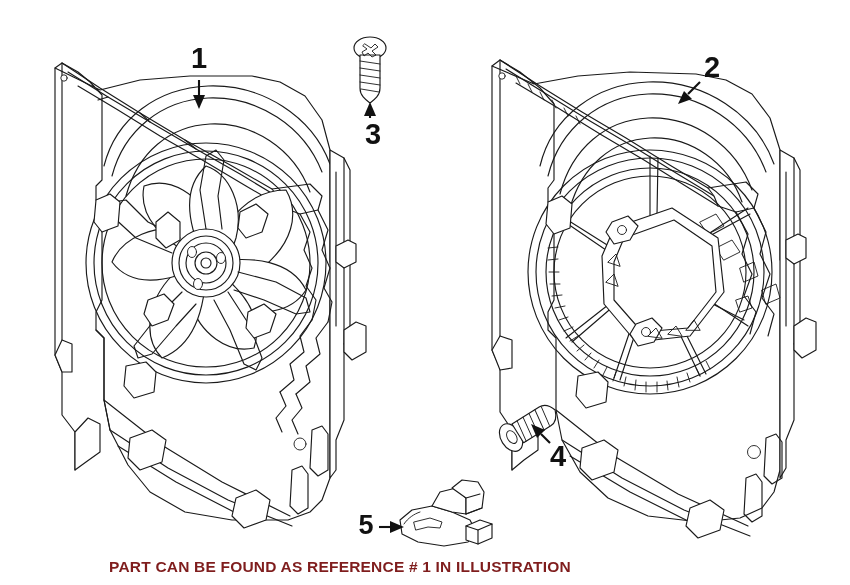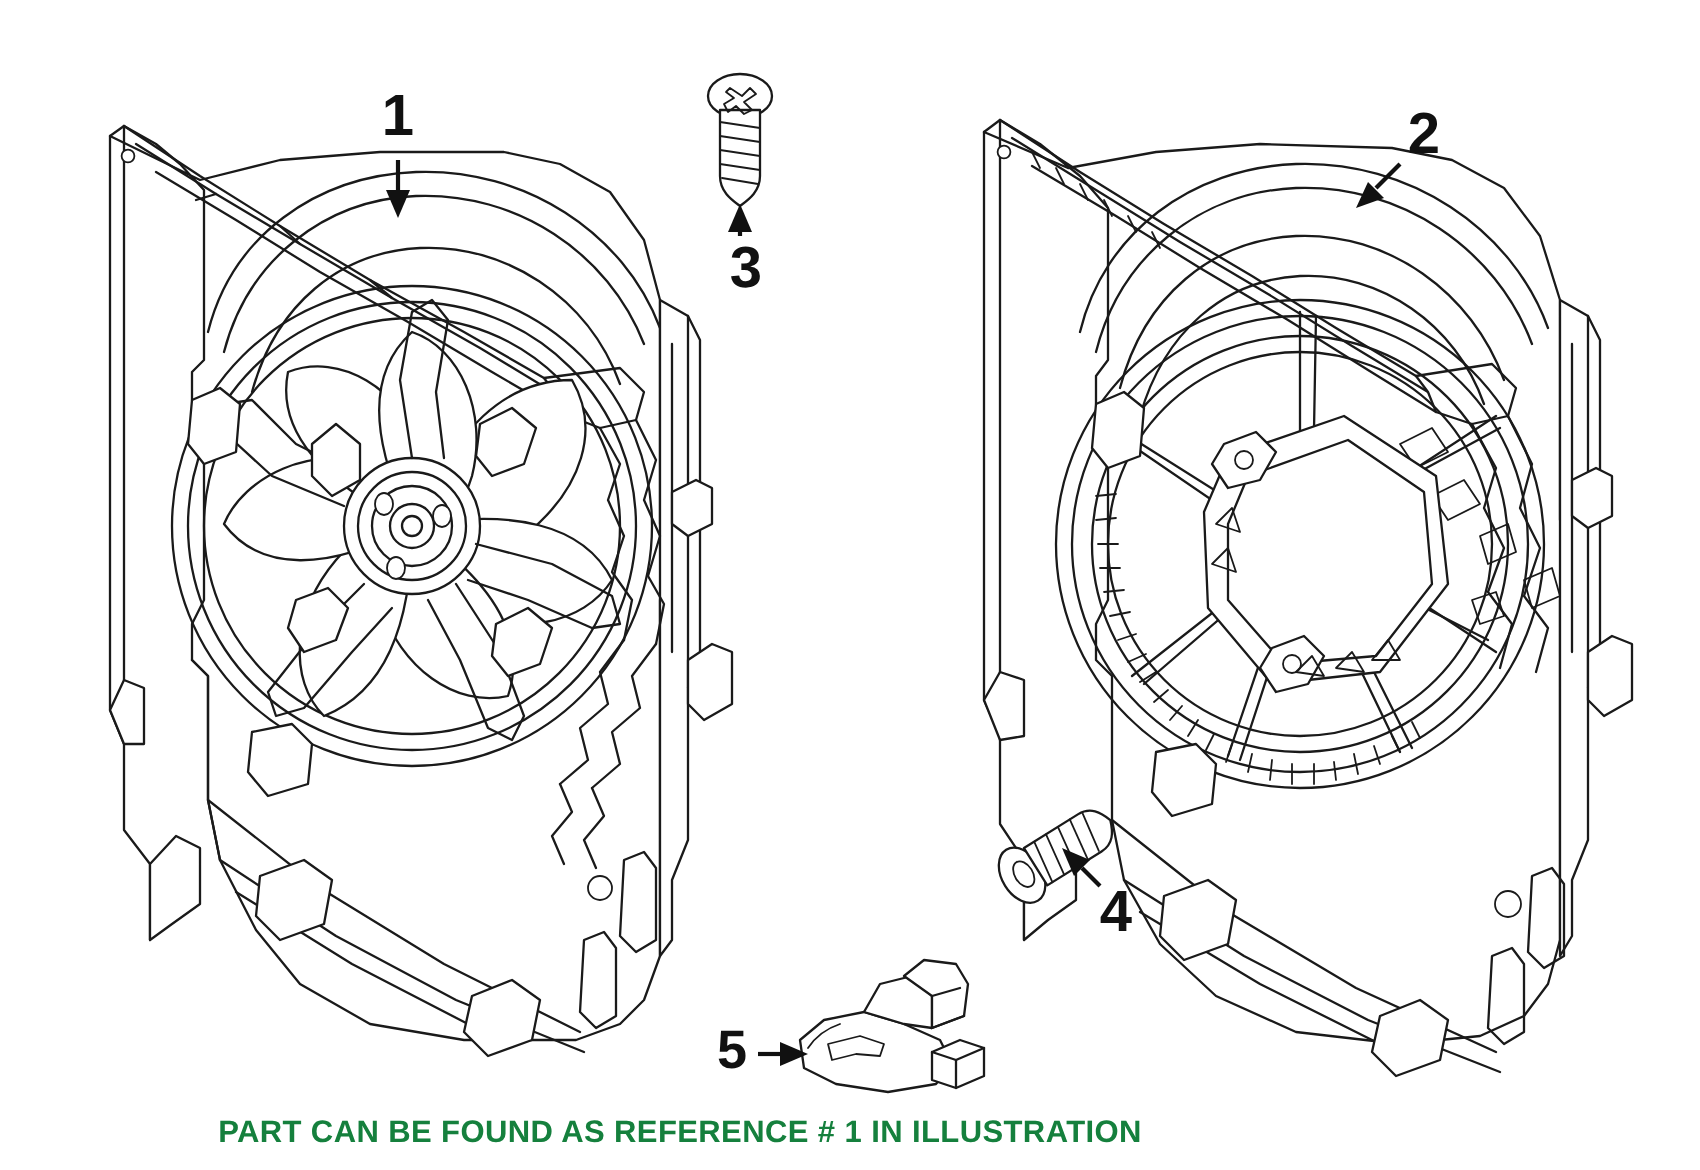--- a/index.html
+++ b/index.html
@@ -42,21 +42,21 @@
   #footer-note {
     position: absolute;
     left: 0;
     top: 558px;
     width: 680px;
     text-align: center;
     font-family: "Liberation Sans", sans-serif;
     font-weight: bold;
     font-size: 15.5px;
     letter-spacing: 0.2px;
-    color: #15803d;
+    color: #7f1d1d;
     white-space: nowrap;
   }
   svg .ln {
     fill: none;
     stroke: #1a1a1a;
     stroke-width: 1.15;
     stroke-linejoin: round;
     stroke-linecap: round;
   }
   svg .ln-thin {

